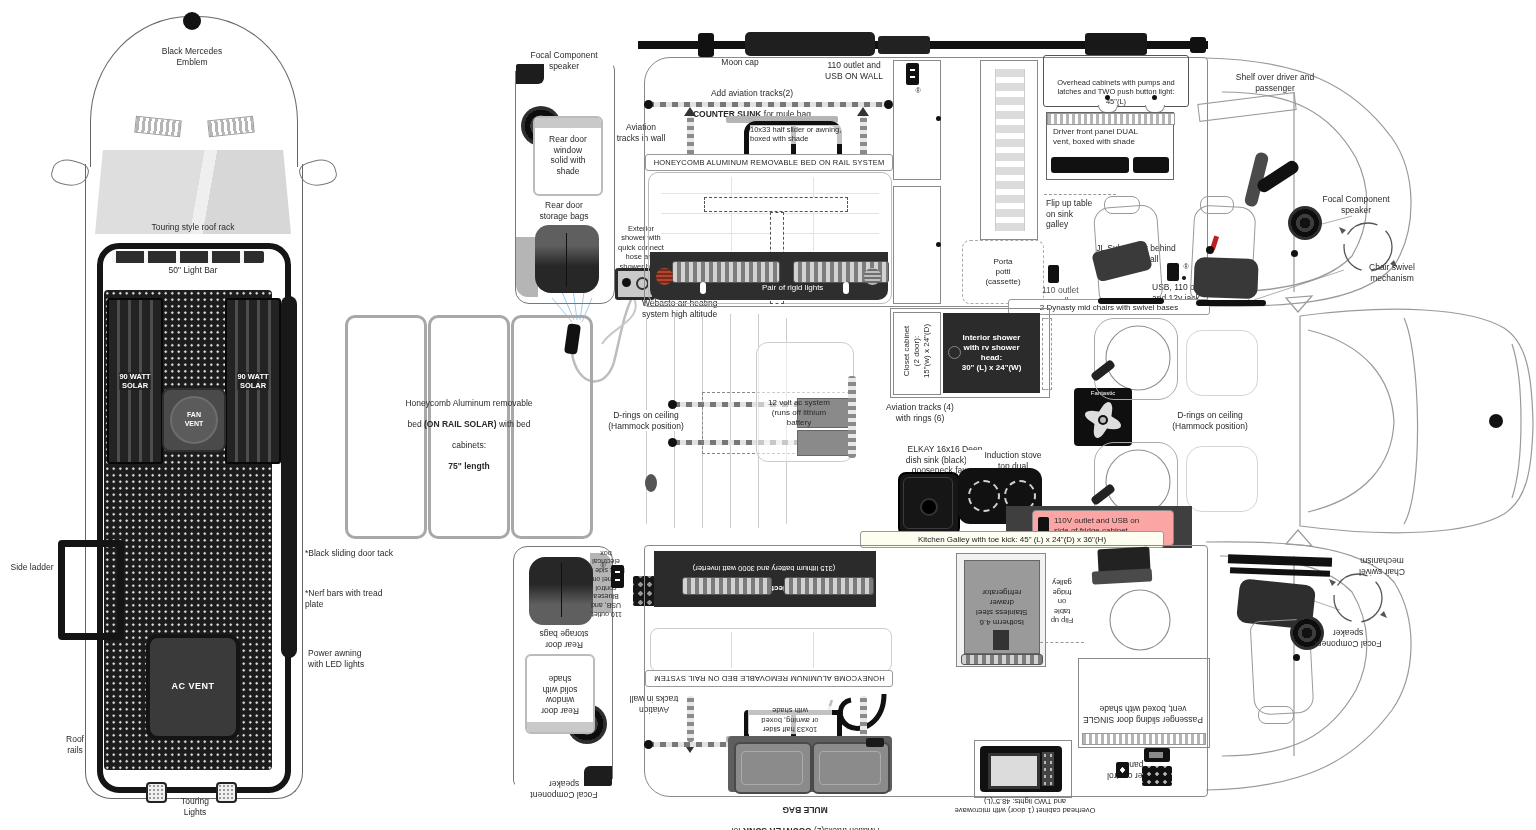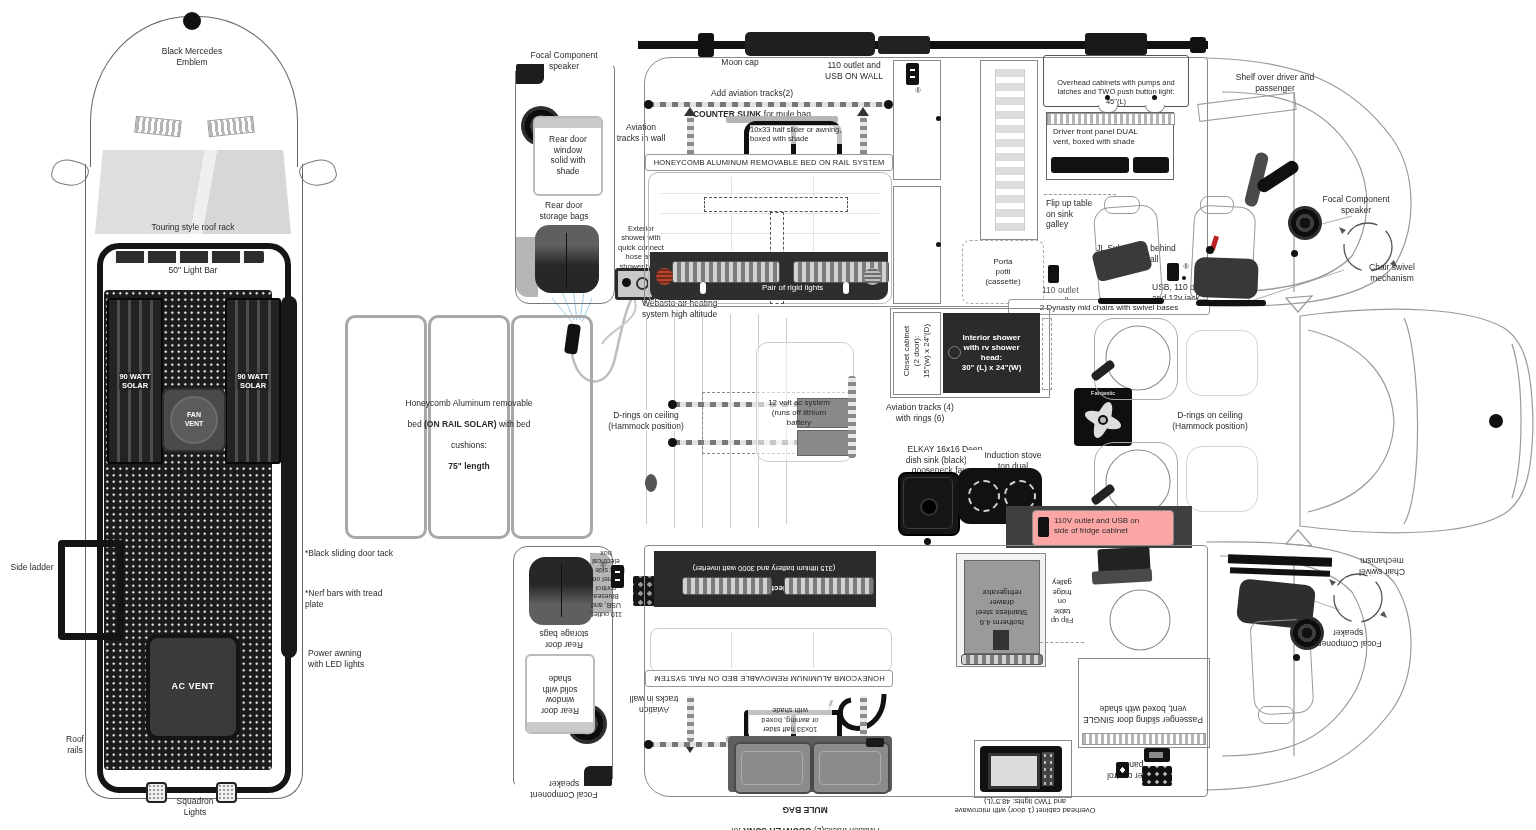--- a/index.html
+++ b/index.html
@@ -112,32 +112,32 @@
     <div class="lbl" style="left:8px;top:562px;width:48px;">Side ladder</div>
     <div class="lbl tl" style="left:305px;top:548px;width:130px;">*Black sliding door tack</div>
     <div class="lbl tl" style="left:305px;top:588px;width:118px;">*Nerf bars with tread
 plate</div>
     <div class="lbl tl" style="left:308px;top:648px;width:118px;">Power awning
 with LED lights</div>
     <div class="lbl" style="left:52px;top:734px;width:46px;">Roof
 rails</div>
     <div class="abs" style="left:146px;top:782px;width:17px;height:17px;background:#f0f0f0;border:2.5px solid #222;border-radius:4px;background-image:radial-gradient(#999 1px,transparent 1.2px);background-size:4px 4px;"></div>
     <div class="abs" style="left:216px;top:782px;width:17px;height:17px;background:#f0f0f0;border:2.5px solid #222;border-radius:4px;background-image:radial-gradient(#999 1px,transparent 1.2px);background-size:4px 4px;"></div>
-    <div class="lbl" style="left:150px;top:796px;width:90px;">Squadron
+    <div class="lbl" style="left:150px;top:796px;width:90px;">Touring
 Lights</div>
   </div>
 
   <div class="abs" style="left:345px;top:315px;width:248px;height:218px;">
     <div class="abs" style="left:0;top:0;width:76px;height:218px;border:3px solid #a8a8a8;border-radius:10px;"></div>
     <div class="abs" style="left:83px;top:0;width:76px;height:218px;border:3px solid #a8a8a8;border-radius:10px;"></div>
     <div class="abs" style="left:166px;top:0;width:76px;height:218px;border:3px solid #a8a8a8;border-radius:10px;"></div>
     <div class="lbl" style="left:18px;top:72px;width:212px;">
       <div><span>Honeycomb Aluminum removable</span></div>
       <div><span>bed </span><span class="bold">(ON RAIL SOLAR)</span><span> with bed</span></div>
-      <div><span>cushions:</span></div>
+      <div><span>cabinets:</span></div>
       <div class="bold">75" length</div>
     </div>
   </div>
 
   <div class="abs" style="left:515px;top:62px;width:98px;height:240px;">
     <div class="abs" style="left:0;top:0;width:98px;height:240px;border:1.5px solid #777;border-radius:8px 8px 14px 14px;"></div>
     <div class="lbl" style="left:0;top:-12px;width:98px;background:#fff;">Focal Component
 speaker</div>
     <div class="abs" style="left:1px;top:2px;width:28px;height:20px;background:#1d1d1d;border-radius:2px 0 6px 0;"></div>
     <div class="abs spk" style="left:6px;top:44px;width:40px;height:40px;"></div>
@@ -419,20 +419,23 @@
   <div class="abs" style="left:1186px;top:446px;width:70px;height:64px;border:1px solid #d5d5d5;border-radius:16px;"></div>
   <div class="lbl" style="left:1158px;top:410px;width:104px;background:#fff;">D-rings on ceiling
 (Hammock position)</div>
 
   <div class="abs" style="left:1006px;top:506px;width:186px;height:42px;background:#3f3f3f;"></div>
   <div class="abs" style="left:1032px;top:510px;width:140px;height:34px;background:#fca5a5;border:1px solid #888;border-radius:4px;">
     <div class="abs" style="left:5px;top:6px;width:11px;height:20px;background:#111;border-radius:2px;"></div>
     <span class="lbl tl s8" style="left:21px;top:5px;width:116px;">110V outlet and USB on
 side of fridge cabinet</span>
   </div>
+  <div class="banner" style="left:860px;top:531px;width:302px;height:15px;background:#fdfdf0;">
+    <span class="s8">Kitchen Galley with toe kick:  45" (L) x 24"(D) x 36"(H)</span>
+  </div>
 
   <div class="abs outline" style="left:644px;top:545px;width:562px;height:250px;border-radius:4px 4px 4px 26px;"></div>
 
   <div class="abs" style="left:654px;top:551px;width:222px;height:56px;background:#2b2b2b;">
     <div class="lbl w r180" style="left:10px;top:2px;width:200px;">
       <div class="bold s8">Electrical Box</div>
       <div class="s75">(315 lithium battery and 3000 watt inverter)</div>
     </div>
     <div class="abs ticks" style="left:28px;top:26px;width:88px;height:16px;"></div>
     <div class="abs ticks" style="left:130px;top:26px;width:88px;height:16px;"></div>

